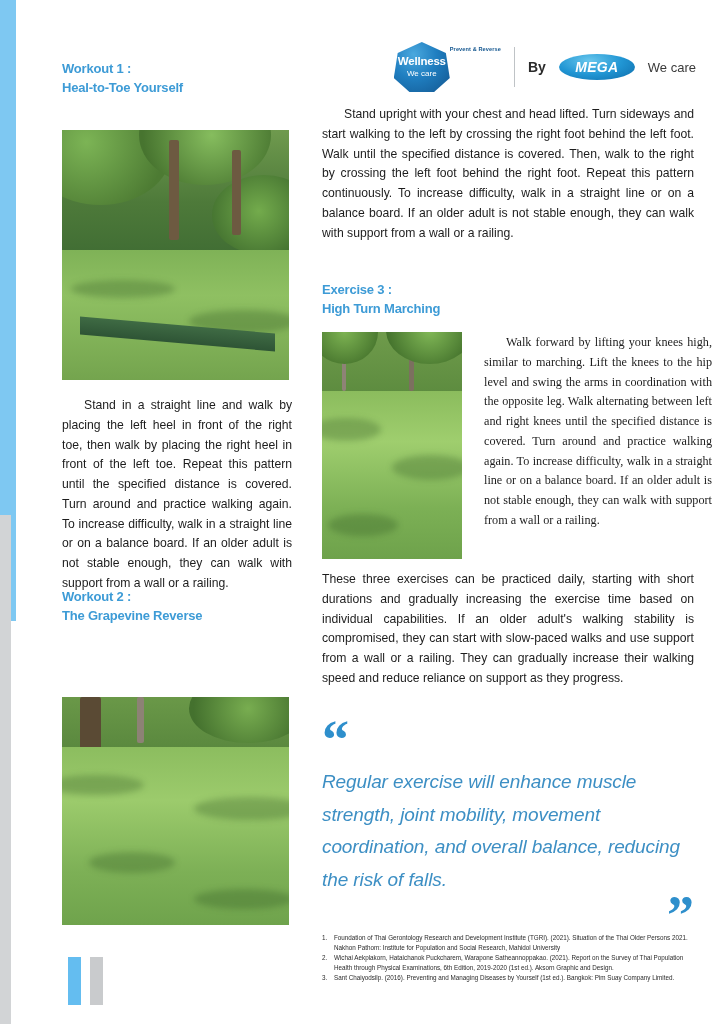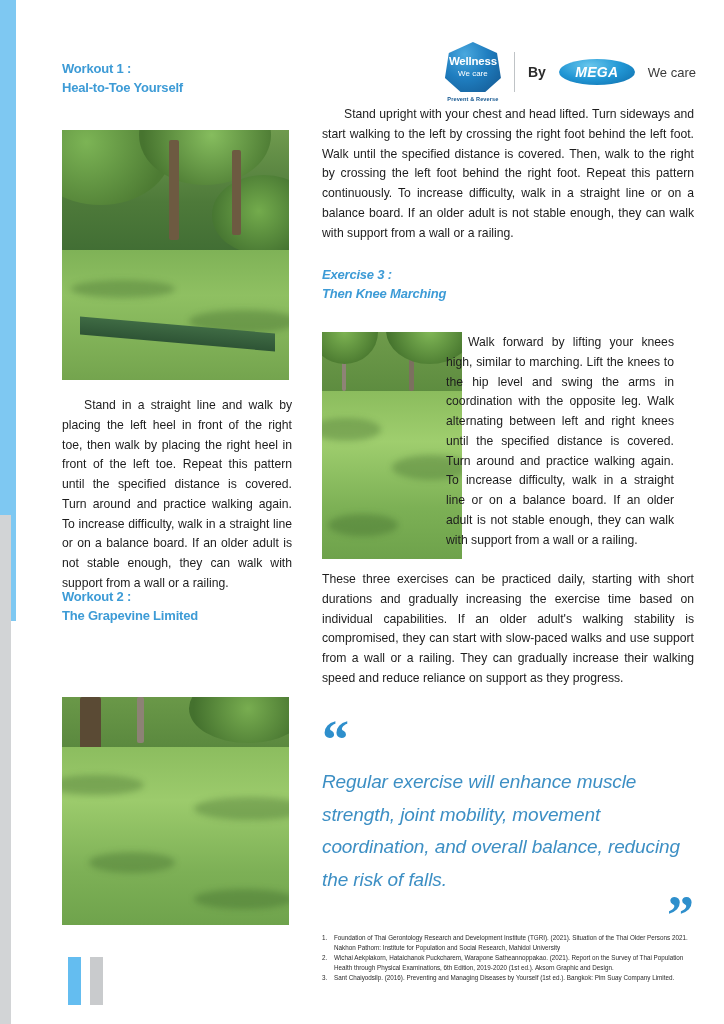--- a/index.html
+++ b/index.html
@@ -27,21 +27,21 @@
   .footer-bar-gray {
     position: absolute; left: 90px; top: 957px; width: 13px; height: 48px;
     background: #c9cbcd;
   }
 
   
   .logo-lockup {
     position: absolute; right: 28px; top: 42px;
     display: flex; align-items: center; gap: 13px;
   }
-  .wellness-mark { display: flex; flex-direction: column; align-items: center; }
+  .wellness-mark { display: flex; flex-direction: row; }
   .hexblob {
     width: 56px; height: 50px;
     background: radial-gradient(ellipse at 35% 25%, #4aa8de 0%, #1f7ec0 45%, #13568f 100%);
     clip-path: polygon(50% 0%, 93% 22%, 100% 72%, 72% 100%, 28% 100%, 0% 72%, 7% 22%);
     display: flex; flex-direction: column; align-items: center; justify-content: center;
     color: #fff; line-height: 1;
   }
   .hexblob .l1 { font-size: 11.5px; font-weight: bold; letter-spacing: -0.2px; }
   .hexblob .l2 { font-size: 8px; margin-top: 2px; }
   .wellness-tag {
@@ -181,21 +181,21 @@
     </div>
   </div>
 
   <div style="position:absolute; left:62px; top:396px; width:230px;">
     <p class="body indent">Stand in a straight line and walk by placing the left heel in front of the right toe, then walk by placing the right heel in front of the left toe. Repeat this pattern until the specified distance is covered. Turn around and practice walking again. To increase difficulty, walk in a straight line or on a balance board. If an older adult is not stable enough, they can walk with support from a wall or a railing.</p>
   </div>
 
   <div style="position:absolute; left:62px; top:588px; width:250px;">
     <h2 class="head">
       <span>Workout 2 :</span>
-      <span class="l2">The Grapevine Limited</span>
+      <span class="l2">The Grapevine Reverse</span>
     </h2>
   </div>
 
   <div class="photo" id="photo2">
     <div class="sky" style="height:26%; background:linear-gradient(180deg,#6a9848 0%,#58863d 100%);"></div>
     <div class="trunk" style="left:8%; top:0%; width:9%; height:24%; background:#5a4a34;"></div>
     <div class="trunk" style="left:33%; top:0%; width:3%; height:20%; background:#8d8275;"></div>
     <div class="canopy" style="left:56%; top:-10%; width:52%; height:30%; background:radial-gradient(circle at 50% 50%,#78ad50 0%,#44712e 80%);"></div>
     <div class="lawn" style="height:78%; background:linear-gradient(180deg,#8cbd5f 0%,#9ccb6c 30%,#7db056 70%,#6fa34c 100%);"></div>
     <div class="shadow" style="left:-6%; top:34%; width:42%; height:9%;"></div>
@@ -213,24 +213,24 @@
       <div class="fig-leg" style="left:48.5%; top:46%; width:7.5%; height:40%;"></div>
       <div class="fig-shoe" style="left:38.5%; top:85%; width:9.5%; height:4.5%;"></div>
       <div class="fig-shoe" style="left:49%; top:85%; width:9.5%; height:4.5%;"></div>
     </div>
   </div>
 
   <div class="col-right">
     <p class="body indent">Stand upright with your chest and head lifted. Turn sideways and start walking to the left by crossing the right foot behind the left foot. Walk until the specified distance is covered. Then, walk to the right by crossing the left foot behind the right foot. Repeat this pattern continuously. To increase difficulty, walk in a straight line or on a balance board. If an older adult is not stable enough, they can walk with support from a wall or a railing.</p>
   </div>
 
-  <div style="position:absolute; left:322px; top:266px; width:372px;font-style:italic;">
+  <div style="position:absolute; left:322px; top:281px; width:372px;">
     <h2 class="head">
       <span>Exercise 3 :</span>
-      <span class="l2">Then Knee Marching</span>
+      <span class="l2">High Turn Marching</span>
     </h2>
   </div>
 
   <div class="photo" id="photo3">
     <div class="sky" style="height:30%; background:linear-gradient(180deg,#6f9b4b 0%,#5b8a3e 100%);"></div>
     <div class="trunk" style="left:14%; top:2%; width:3%; height:24%; background:#8e8376;"></div>
     <div class="trunk" style="left:62%; top:0%; width:3.5%; height:26%; background:#7c705f;"></div>
     <div class="canopy" style="left:-8%; top:-14%; width:48%; height:28%; background:radial-gradient(circle at 50% 50%,#7db352 0%,#46742d 80%);"></div>
     <div class="canopy" style="left:46%; top:-16%; width:62%; height:30%; background:radial-gradient(circle at 50% 50%,#82b957 0%,#42702b 80%);"></div>
     <div class="lawn" style="height:74%; background:linear-gradient(180deg,#8bbc5d 0%,#9fce6e 30%,#7cb055 70%,#6ea24b 100%);"></div>
@@ -244,21 +244,21 @@
       <div class="fig-top" style="left:50%; top:28%; width:17%; height:20%; border-radius:4px;"></div>
       <div class="fig-arm" style="left:14%; top:29.5%; width:38%; height:3.6%; border-radius:3px;"></div>
       <div class="fig-leg" style="left:30%; top:47%; width:26%; height:7.5%; border-radius:4px;"></div>
       <div class="fig-leg" style="left:29%; top:52%; width:7.5%; height:14%;"></div>
       <div class="fig-leg" style="left:53%; top:47%; width:8%; height:38%;"></div>
       <div class="fig-shoe" style="left:25%; top:64%; width:13%; height:5%;"></div>
       <div class="fig-shoe" style="left:50%; top:84%; width:13%; height:5%;"></div>
     </div>
   </div>
 
-  <div style="position:absolute; left:446px; top:333px; width:228px;">
+  <div style="position:absolute; left:484px; top:333px; width:228px;font-family:Liberation Serif, serif;">
     <p class="body indent">Walk forward by lifting your knees high, similar to marching. Lift the knees to the hip level and swing the arms in coordination with the opposite leg. Walk alternating between left and right knees until the specified distance is covered. Turn around and practice walking again. To increase difficulty, walk in a straight line or on a balance board. If an older adult is not stable enough, they can walk with support from a wall or a railing.</p>
   </div>
 
   <div style="position:absolute; left:322px; top:570px; width:372px;">
     <p class="body">These three exercises can be practiced daily, starting with short durations and gradually increasing the exercise time based on individual capabilities. If an older adult's walking stability is compromised, they can start with slow-paced walks and use support from a wall or a railing. They can gradually increase their walking speed and reduce reliance on support as they progress.</p>
   </div>
 
   <div class="quote-wrap">
     <span class="qmark open">“</span>
     <div class="quote-text">Regular exercise will enhance muscle strength, joint mobility, movement coordination, and overall balance, reducing the risk of falls.</div>

